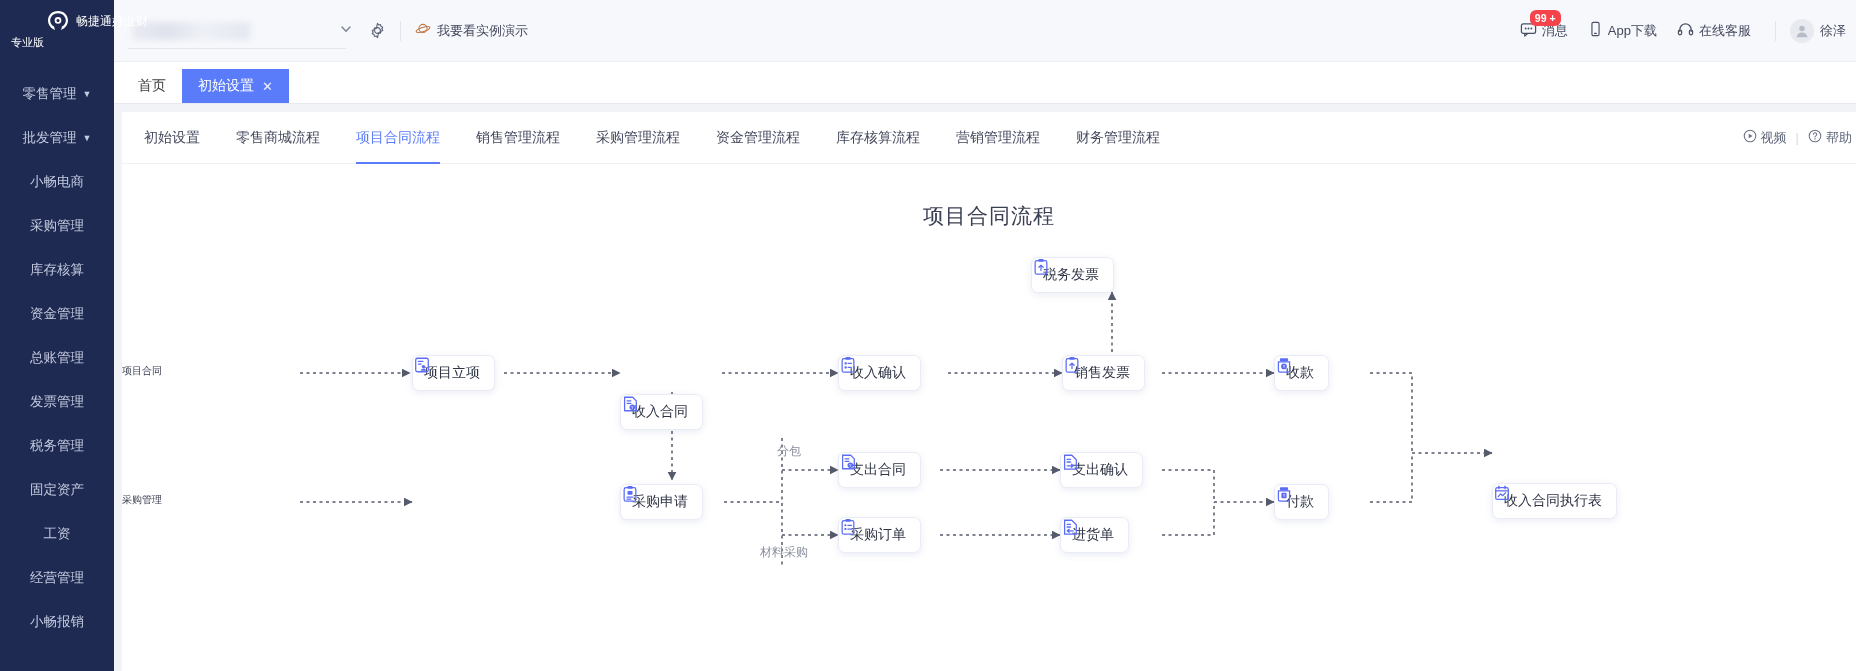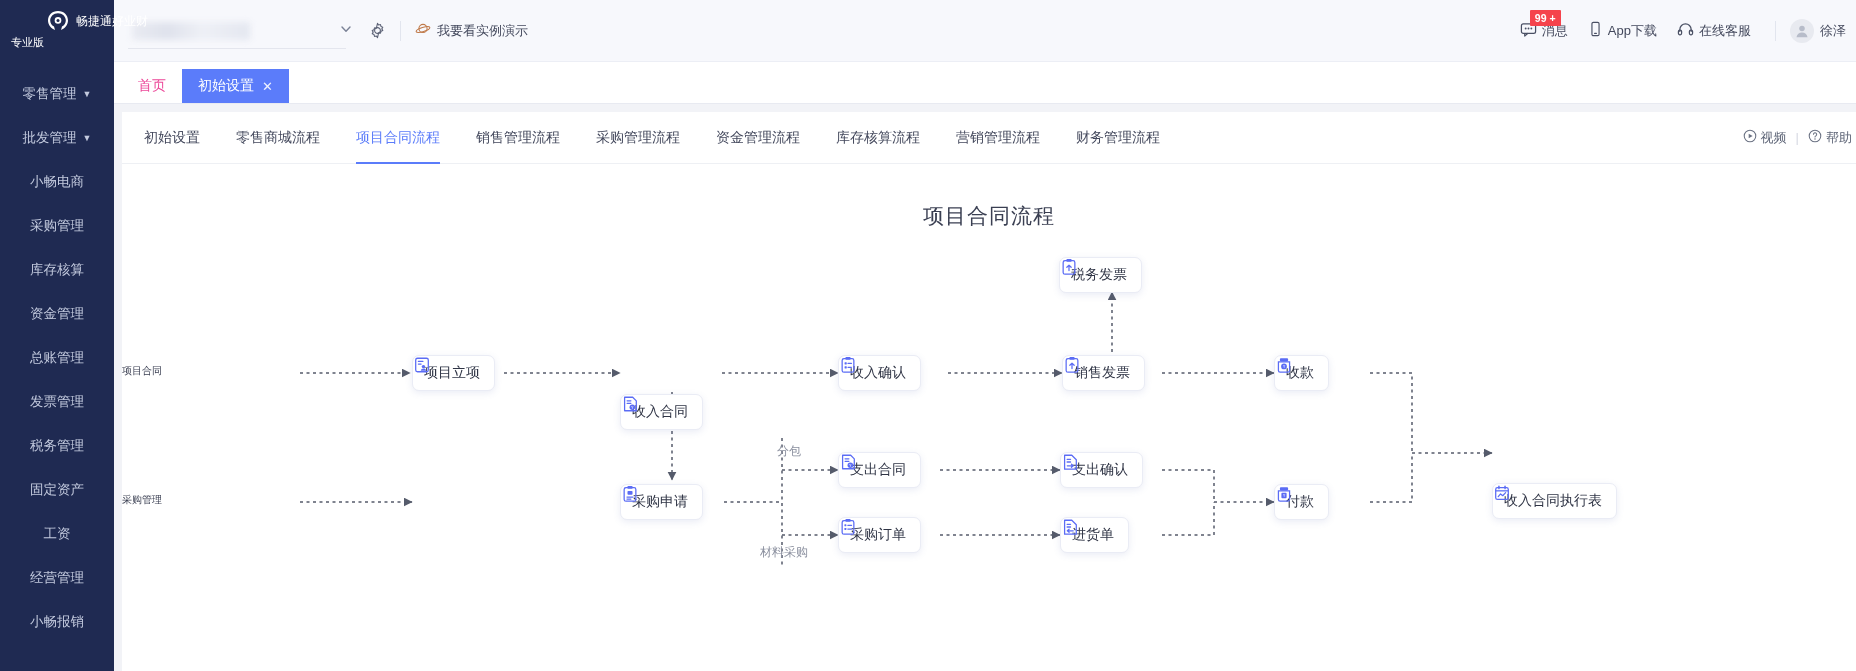--- a/index.html
+++ b/index.html
@@ -45,37 +45,37 @@
     position:absolute; left:0; bottom:-9px; width:218px; height:1px; background:#e4e6ee;
   }
   .chev-down { margin-left:auto; color:#6b7590; font-size:13px; }
   .icon-btn { display:flex; align-items:center; justify-content:center; cursor:pointer; }
   .divider-v { width:1px; height:20px; background:#e2e5ee; margin:0 14px; }
   .demo-link { display:flex; align-items:center; gap:6px; color:#43485c; font-size:13px; cursor:pointer; }
   .topbar-right { margin-left:auto; display:flex; align-items:center; padding-right:10px; gap:0; }
   .tb-item { display:flex; align-items:center; gap:5px; color:#43485c; font-size:13px; cursor:pointer; position:relative; padding:0 10px; }
   .badge {
     position:absolute; top:-11px; left:20px; background:#f5434c; color:#fff;
-    font-size:10.5px; line-height:1; padding:3px 5px 3px 5px; border-radius:1px; font-weight:bold;
+    font-size:10.5px; line-height:1; padding:3px 5px 3px 5px; border-radius:6px; font-weight:bold;
     white-space:nowrap;
   }
   .avatar {
     width:24px; height:24px; border-radius:50%; background:#e8eaf0;
     display:flex; align-items:center; justify-content:center; margin-right:6px;
   }
   .user-name { color:#43485c; font-size:13px; }
 
   
   .tabstrip {
     height: 42px; background:#ffffff; display:flex; align-items:flex-end;
     flex:0 0 42px; border-bottom:1px solid #e8eaf1; padding-left:8px;
   }
   .tab {
     height:34px; padding:0 16px; display:flex; align-items:center; gap:8px;
-    font-size:14px; color:#ec4899; cursor:pointer;
+    font-size:14px; color:#404040; cursor:pointer;
   }
   .tab.active { background:#5b7cfa; color:#ffffff; }
   .tab-close { font-size:13px; opacity:.9; }
 
   
   .content { flex:1; background:#f2f3f7; padding:8px 0 0 8px; overflow:hidden; }
   .card { background:#ffffff; height:100%; position:relative; }
 
   
   .procnav {
@@ -372,21 +372,21 @@
               <line x1="1092" y1="262" x2="1152" y2="262" marker-end="url(#ah)"></line>
             </g>
           </svg>
 
           <div class="rowlabel" style="left:0px; top:124px;">项目合同</div>
           <div class="rowlabel" style="left:0px; top:253px;">采购管理</div>
 
           <div class="edgelabel" style="left:655px; top:203px;">分包</div>
           <div class="edgelabel" style="left:638px; top:304px;">材料采购</div>
 
-          <div class="node" style="left:937px; top:17px;">
+          <div class="node" style="left:909px; top:17px;">
             <svg width="18" height="18" viewBox="0 0 20 20">
                 <rect x="3.5" y="3" width="13" height="15" rx="2" fill="none" stroke="#5b6cf5" stroke-width="1.4"></rect>
                 <rect x="7" y="1.2" width="6" height="3" rx="1.2" fill="#5b6cf5"></rect>
                 <path d="M10 14 L10 8 M7.6 10.3 L10 7.9 L12.4 10.3" fill="none" stroke="#5b6cf5" stroke-width="1.4" stroke-linecap="round" stroke-linejoin="round"></path>
               </svg>
             <span>税务发票</span>
           </div>
 
           <div class="node" style="left:290px; top:115px;">
             <svg width="18" height="18" viewBox="0 0 20 20">

